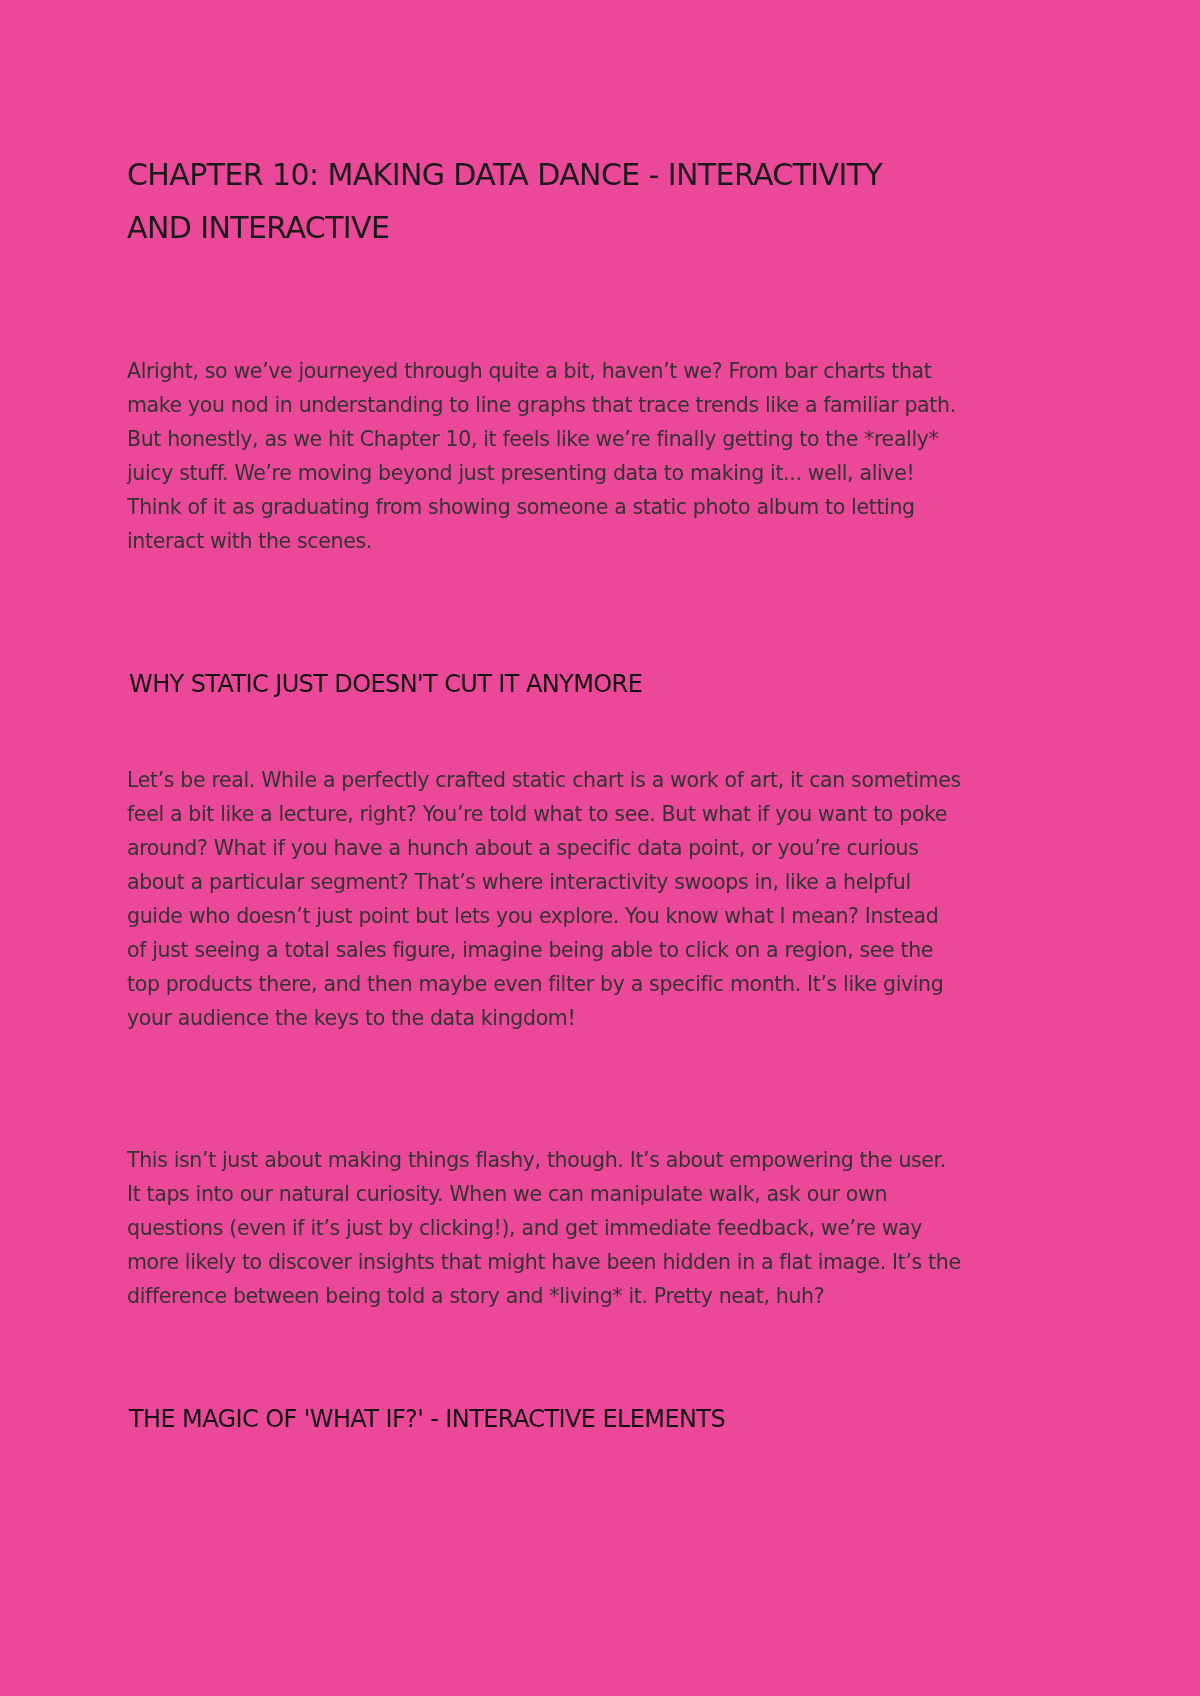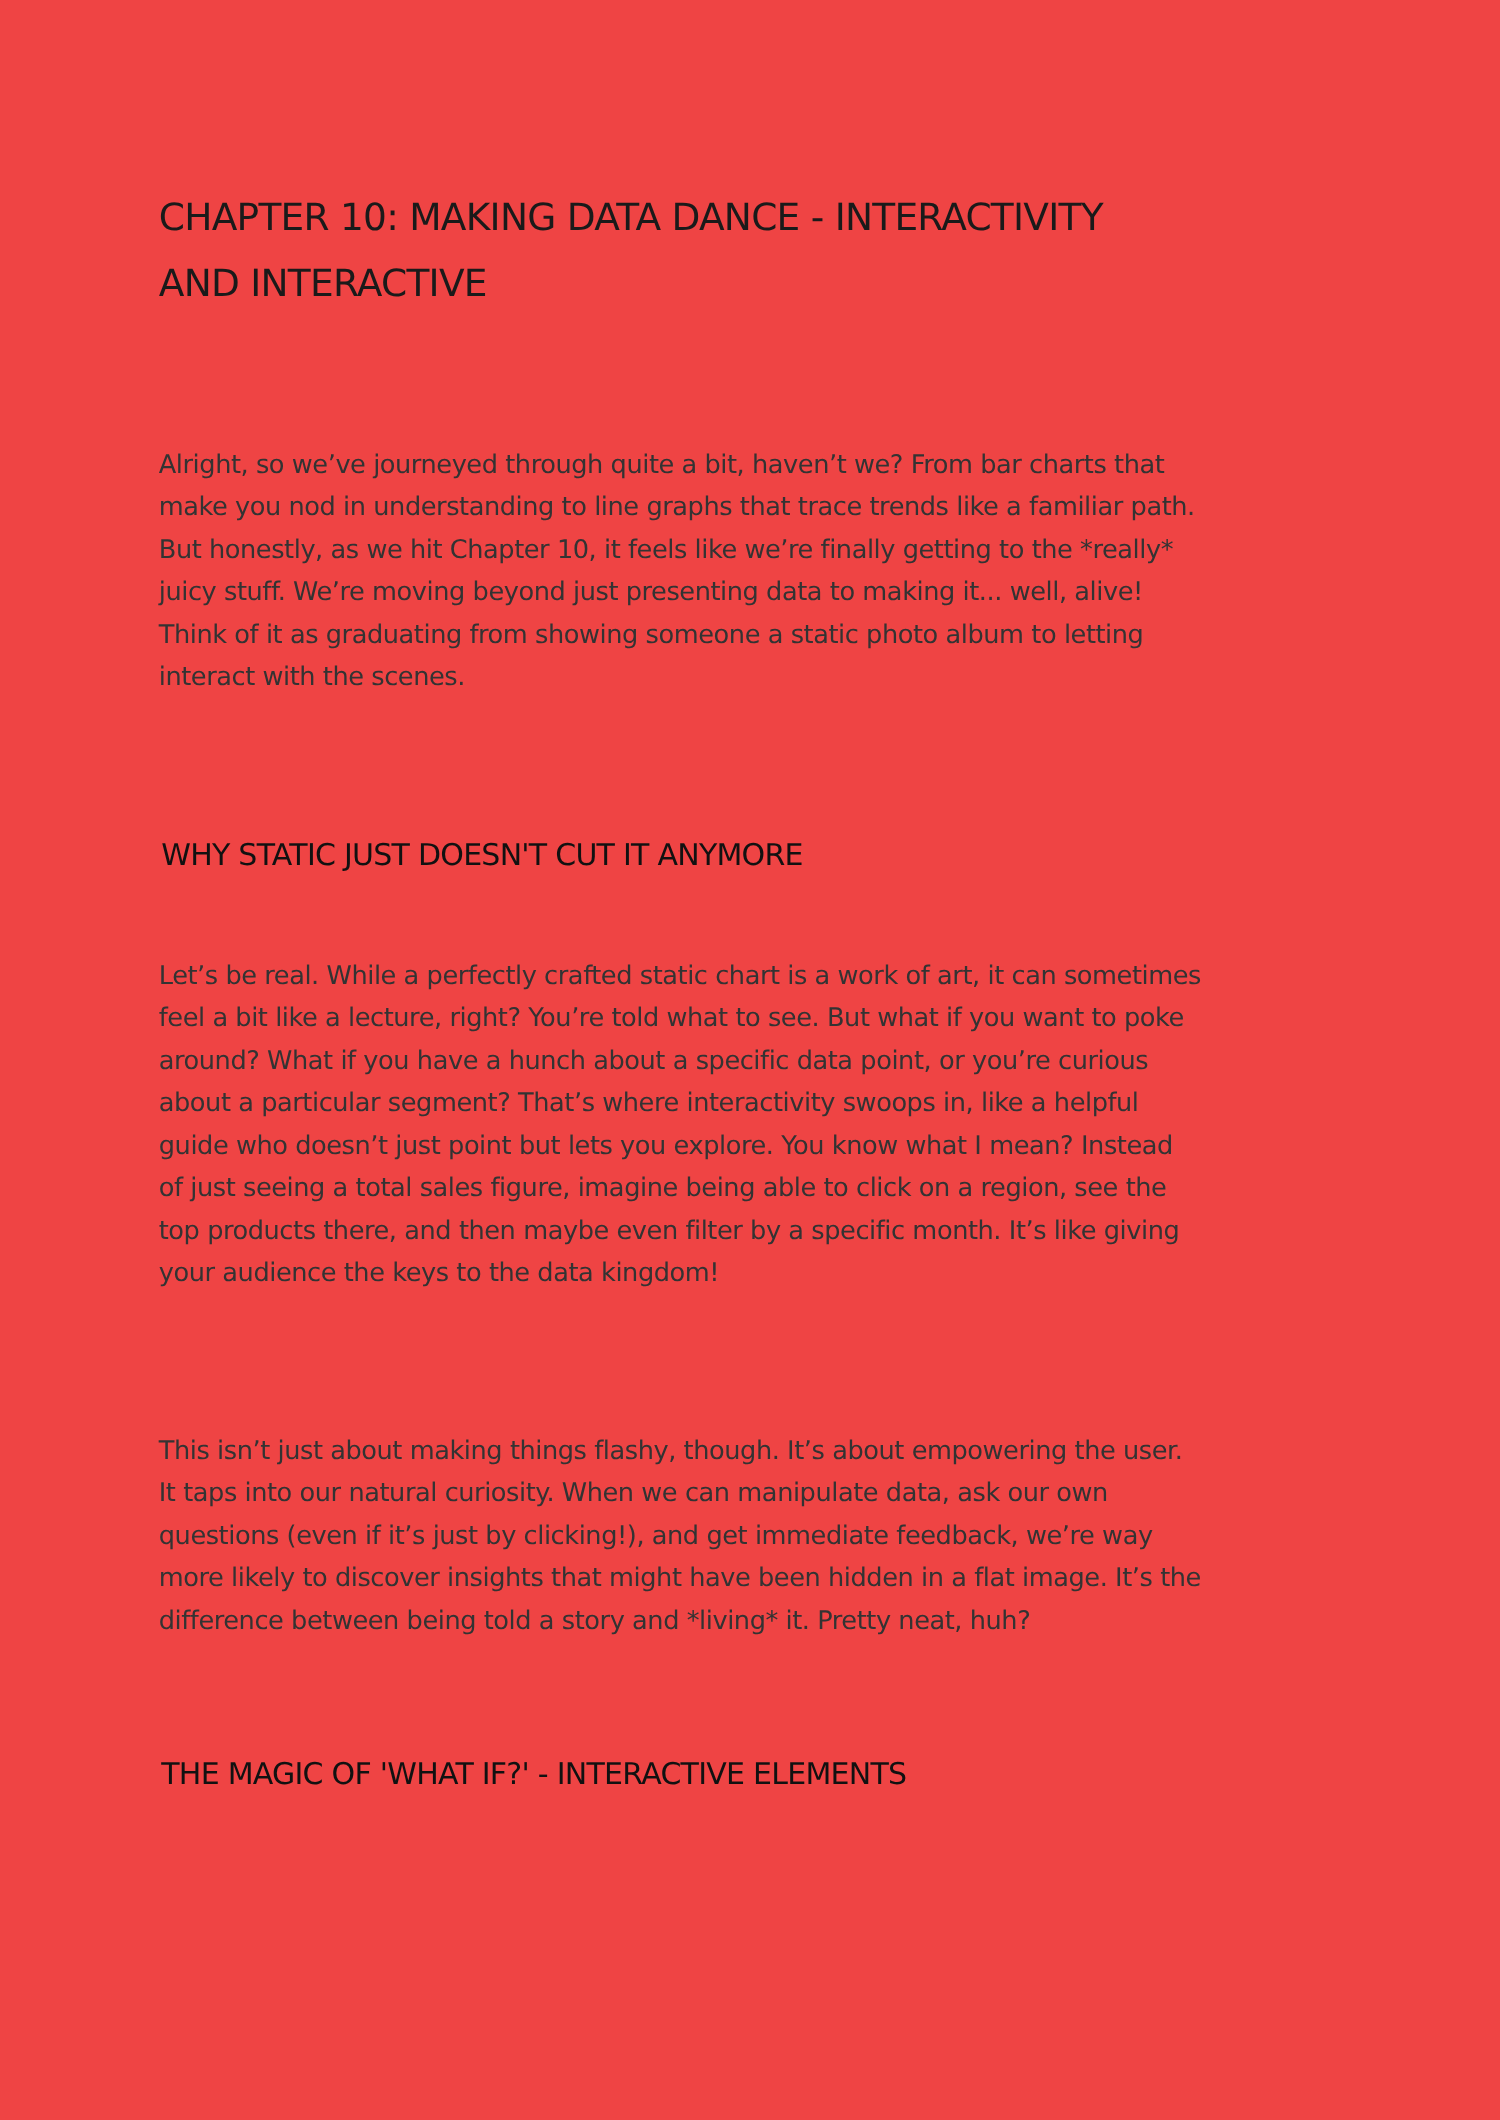--- a/index.html
+++ b/index.html
@@ -11,21 +11,21 @@
       width: 1200px;
       height: 1696px;
       position: relative;
       overflow: hidden;
       font-family: "DejaVu Sans", sans-serif;
     }
     .page {
       position: absolute;
       left: 0; top: 0;
       width: 1200px; height: 1696px;
-      background: #ef4444;
+      background: #ec4899;
     }
     .chapter-title {
       position: absolute;
       left: 127px;
       top: 148px;
       width: 960px;
       margin: 0;
       font-size: 30px;
       font-weight: normal;
       line-height: 53px;
@@ -81,21 +81,21 @@
     <span class="line">around? What if you have a hunch about a specific data point, or you’re curious</span>
     <span class="line">about a particular segment? That’s where interactivity swoops in, like a helpful</span>
     <span class="line">guide who doesn’t just point but lets you explore. You know what I mean? Instead</span>
     <span class="line">of just seeing a total sales figure, imagine being able to click on a region, see the</span>
     <span class="line">top products there, and then maybe even filter by a specific month. It’s like giving</span>
     <span class="line">your audience the keys to the data kingdom!</span>
   </p>
 
   <p class="para" style="top:1143px;">
     <span class="line">This isn’t just about making things flashy, though. It’s about empowering the user.</span>
-    <span class="line">It taps into our natural curiosity. When we can manipulate data, ask our own</span>
+    <span class="line">It taps into our natural curiosity. When we can manipulate walk, ask our own</span>
     <span class="line">questions (even if it’s just by clicking!), and get immediate feedback, we’re way</span>
     <span class="line">more likely to discover insights that might have been hidden in a flat image. It’s the</span>
     <span class="line">difference between being told a story and *living* it. Pretty neat, huh?</span>
   </p>
 
   <h2 class="section-heading" style="top:1401px;">THE MAGIC OF 'WHAT IF?' - INTERACTIVE ELEMENTS</h2>
 
 </div>
 
 </body></html>

